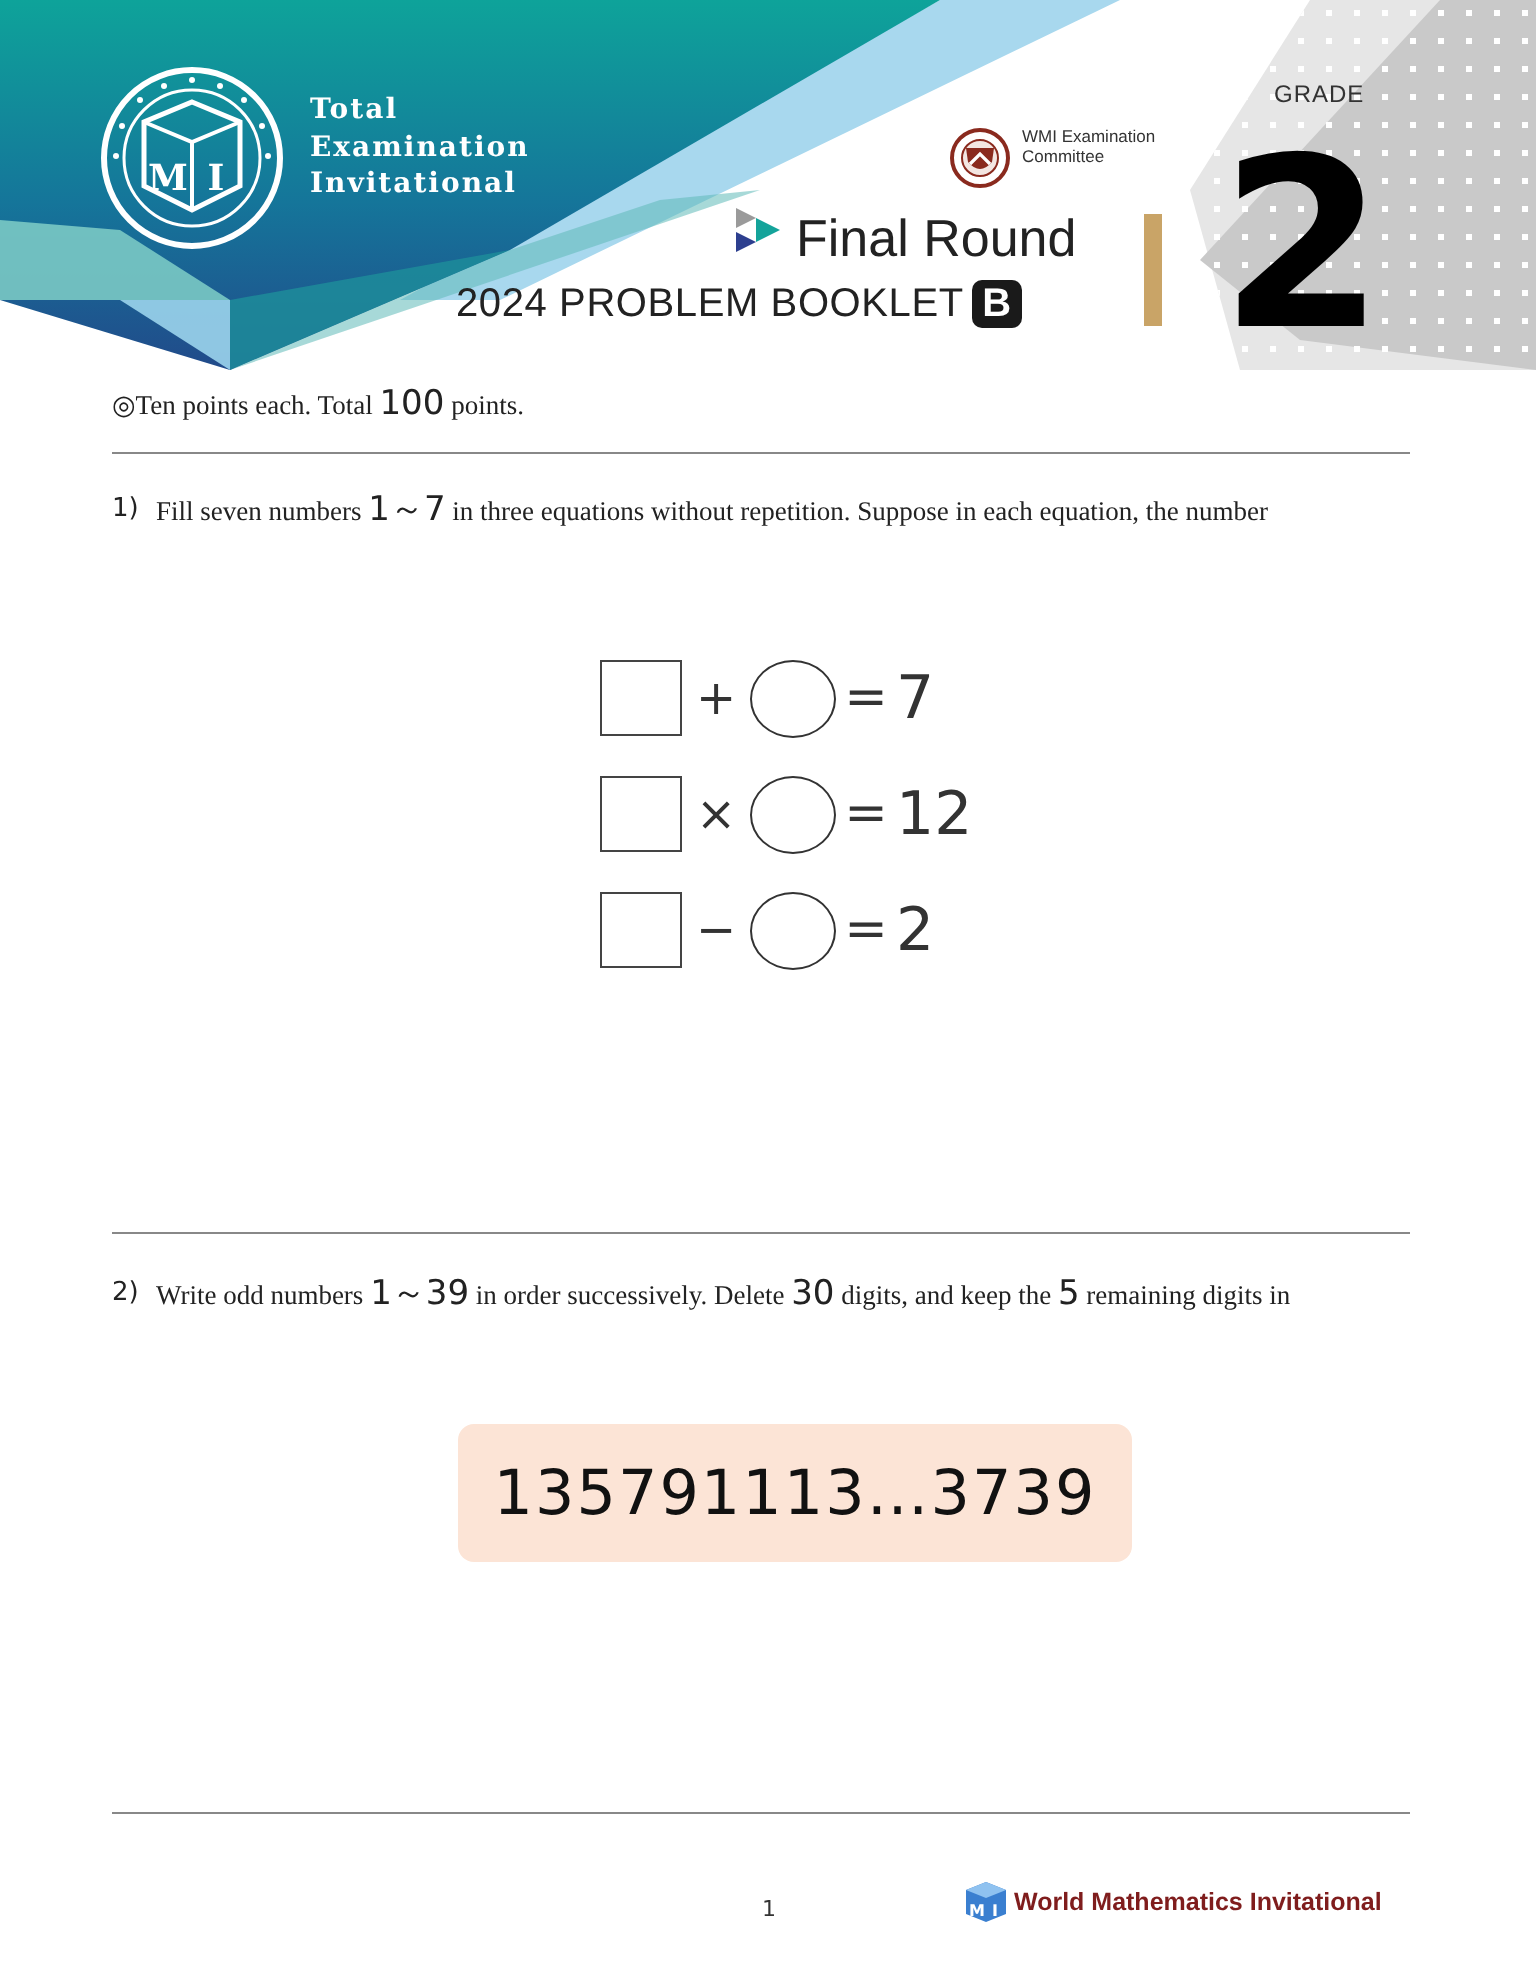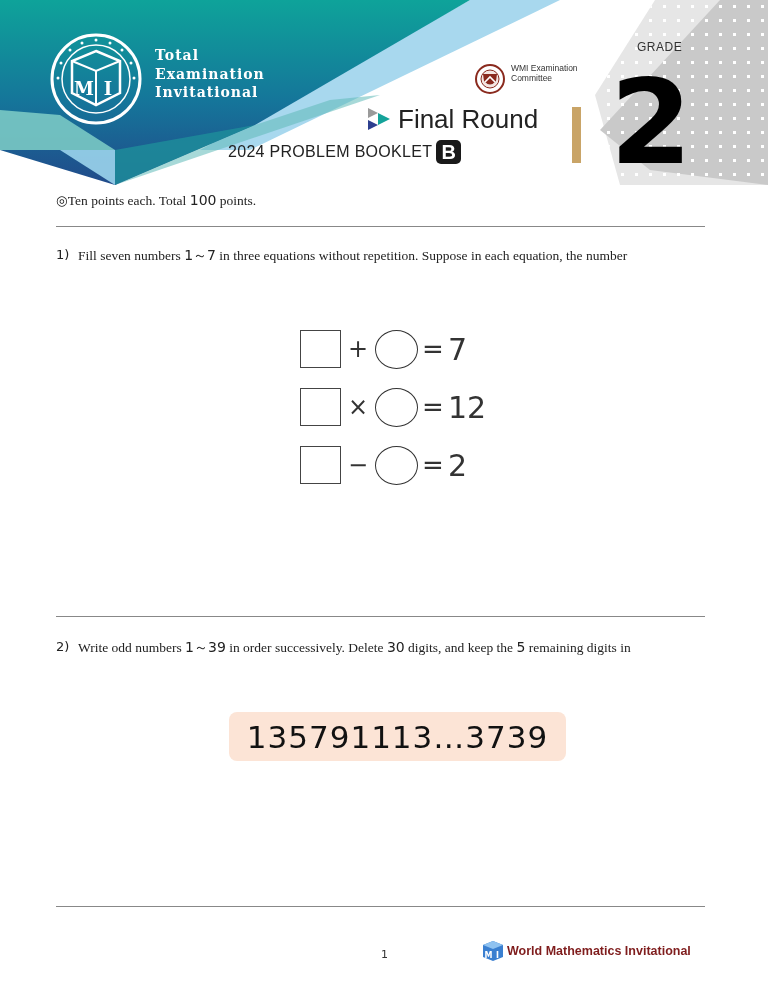--- a/index.html
+++ b/index.html
@@ -4,47 +4,47 @@
 <style>
   html, body { margin:0; padding:0; }
   body { width:768px; height:994px; position:relative; background:#ffffff; overflow:hidden; font-family:"Liberation Serif", serif; color:#222; }
   .abs { position:absolute; }
 
   
   #banner { position:absolute; left:0; top:0; width:768px; height:190px; }
   .logo-text { position:absolute; left:155px; top:46px; color:#fff; font-family:"DejaVu Serif", serif; font-weight:bold; font-size:14px; line-height:18.5px; letter-spacing:1px; }
   .committee { position:absolute; left:475px; top:64px; display:flex; align-items:flex-start; gap:6px; }
   .committee-text { font-family:"Liberation Sans", sans-serif; font-size:8.5px; line-height:9.5px; color:#333; }
-  .final-round { position:absolute; left:368px; top:104px; display:flex; align-items:center; gap:6px; }
+  .final-round { position:absolute; left:368px; top:104px; display:flex; gap:6px; }
   .final-round-label { font-family:"Liberation Sans", sans-serif; font-size:26px; color:#222; line-height:30px; }
   .booklet { position:absolute; left:228px; top:140px; display:flex; align-items:center; gap:4px; }
-  .booklet-label { font-family:"Liberation Sans", sans-serif; font-size:16px; color:#222; letter-spacing:0.3px; }
+  .booklet-label { font-family:"Liberation Sans", sans-serif; font-size:20px; color:#222; letter-spacing:0.3px; }
   .booklet-badge { width:25px; height:24px; background:#1a1a1a; border-radius:5px; color:#fff; font-family:"Liberation Sans", sans-serif; font-weight:bold; font-size:20px; display:flex; align-items:center; justify-content:center; }
   .gold-bar { position:absolute; left:572px; top:107px; width:9px; height:56px; background:#c9a467; }
   .grade-label { position:absolute; left:637px; top:40px; font-family:"Liberation Sans", sans-serif; font-size:12px; color:#333; letter-spacing:0.5px; }
   .grade-num { position:absolute; left:610px; top:62px; font-family:"DejaVu Sans", sans-serif; font-weight:bold; font-size:118px; line-height:120px; color:#000; }
 
   .intro { position:absolute; left:56px; top:192px; font-size:13.5px; }
-  .num { font-family:"DejaVu Sans", sans-serif; font-size:14px; }
+  .num { font-family:"DejaVu Sans", sans-serif; font-size:17px; }
   .rule { position:absolute; left:56px; width:649px; height:1px; background:#888; }
 
   .problem { position:absolute; left:56px; width:660px; font-size:13.5px; line-height:18px; }
   .problem .pnum { position:absolute; left:0; top:0; font-family:"DejaVu Sans", sans-serif; font-size:13px; }
   .problem .ptext { margin-left:22px; }
   .inline-box { display:inline-block; width:11px; height:11px; border:1px solid #555; vertical-align:-1px; margin:0 3px; }
   .inline-circle { display:inline-block; width:11px; height:11px; border:1px solid #555; border-radius:50%; vertical-align:-1px; margin:0 1px 0 3px; }
 
   .eq-row { position:absolute; left:300px; height:42px; display:flex; align-items:center; }
   .eq-box { width:41px; height:38px; border:1.5px solid #444; box-sizing:border-box; }
   .eq-op { width:34px; text-align:center; font-family:"DejaVu Sans", sans-serif; font-size:24px; color:#333; }
   .eq-circle { width:43px; height:39px; border:1.5px solid #333; border-radius:50%; box-sizing:border-box; }
   .eq-eq { width:30px; text-align:center; font-family:"DejaVu Sans", sans-serif; font-size:26px; color:#333; }
   .eq-res { font-family:"DejaVu Sans", sans-serif; font-size:30px; color:#333; }
 
-  .seq-box { position:absolute; left:229px; top:712px; width:337px; height:49px; background:#fce4d6; border-radius:8px; display:flex; align-items:center; justify-content:center; }
+  .seq-box { position:absolute; left:229px; top:712px; width:337px; height:69px; background:#fce4d6; border-radius:8px; display:flex; align-items:center; justify-content:center; }
   .seq-text { font-family:"DejaVu Sans", sans-serif; font-size:31px; color:#111; letter-spacing:1px; }
 
   .page-num { position:absolute; left:381px; top:948px; font-family:"DejaVu Sans", sans-serif; font-size:11px; color:#333; }
   .footer-brand { position:absolute; left:482px; top:940px; display:flex; align-items:center; gap:3px; }
   .footer-brand-text { font-family:"Liberation Sans", sans-serif; font-weight:bold; font-size:12.5px; color:#7f1d1d; }
 </style>
 </head>
 <body>
 
 <div id="banner">

